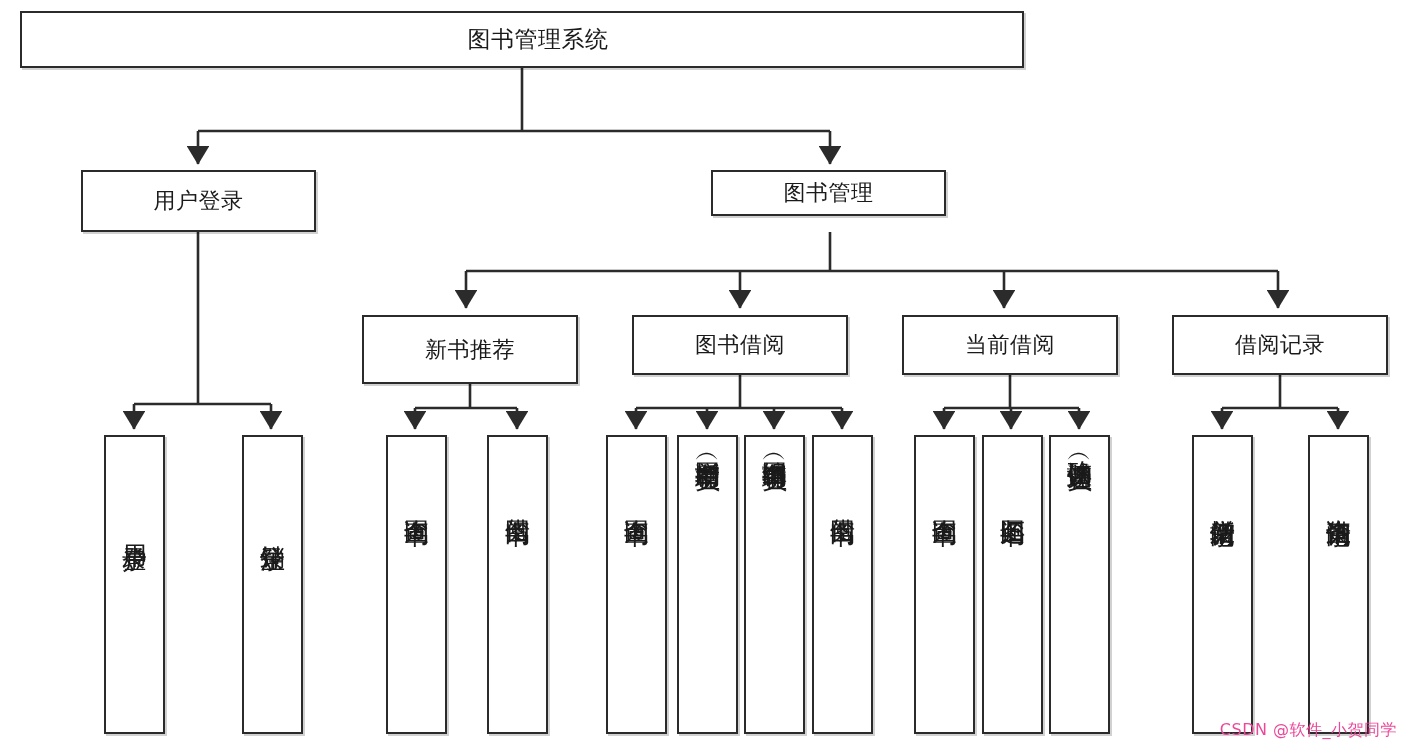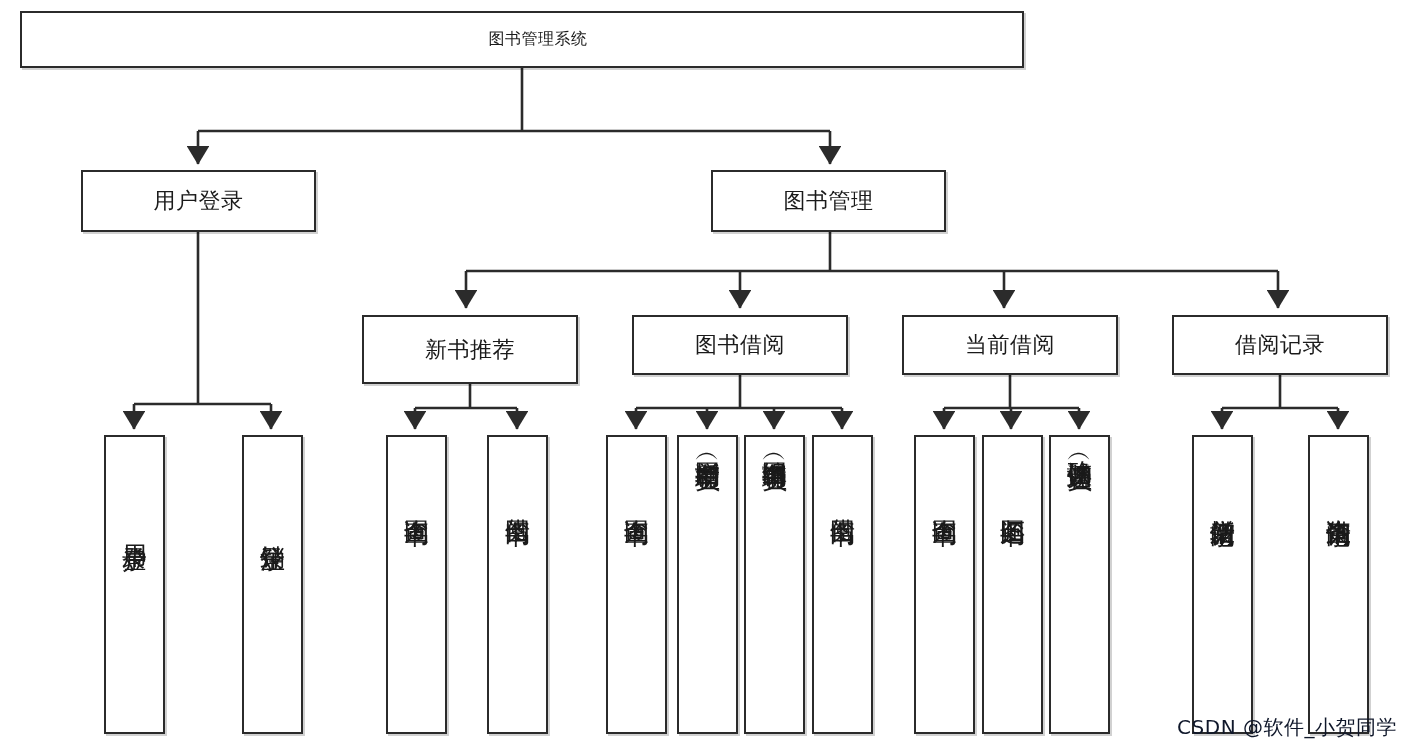--- a/index.html
+++ b/index.html
@@ -42,21 +42,21 @@
     text-align: center;
     line-height: 1.06;
     letter-spacing: 0.5px;
     white-space: nowrap;
   }
   
   .node.horiz .node-label {
     font-size: 22px;
   }
   .node.root .node-label {
-    font-size: 16px;
+    font-size: 23px;
     margin-left: 32px;
   }
   
   .node.vert {
     align-items: flex-start;
     justify-content: center;
     padding-top: 4px;
   }
   .node.vert .node-label {
     writing-mode: vertical-rl;
@@ -73,22 +73,22 @@
   .node.vert.mid-text .node-label {
     margin-top: 58px;
   }
   .node.vert.low-text .node-label {
     margin-top: 84px;
   }
   #watermark {
     position: absolute;
     right: 8px;
     bottom: 6px;
-    font-size: 20px;
-    color: #0f172a;
+    font-size: 16px;
+    color: #ec4899;
     letter-spacing: 0.5px;
     white-space: nowrap;
     font-family: "DejaVu Sans", "Liberation Sans", sans-serif;
   }
 </style>
 </head>
 <body>
 
 <div id="diagram-root">
 
@@ -142,21 +142,21 @@
     </g>
   </svg>
 
   <div class="node horiz root" style="left:20px; top:11px; width:1004px; height:57px;">
     <span class="node-label">图书管理系统</span>
   </div>
 
   <div class="node horiz" style="left:81px; top:170px; width:235px; height:62px;">
     <span class="node-label">用户登录</span>
   </div>
-  <div class="node horiz" style="left:711px; top:170px; width:235px; height:62px;">
+  <div class="node horiz" style="left:711px; top:170px; width:235px; height:46px;">
     <span class="node-label">图书管理</span>
   </div>
 
   <div class="node horiz" style="left:362px; top:315px; width:216px; height:69px;">
     <span class="node-label">新书推荐</span>
   </div>
   <div class="node horiz" style="left:632px; top:315px; width:216px; height:60px;">
     <span class="node-label">图书借阅</span>
   </div>
   <div class="node horiz" style="left:1172px; top:315px; width:216px; height:60px;">

